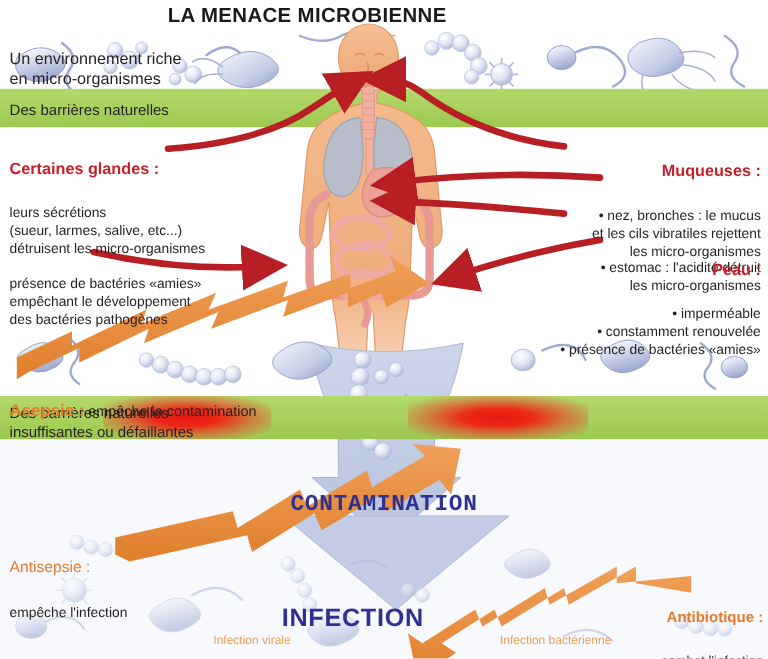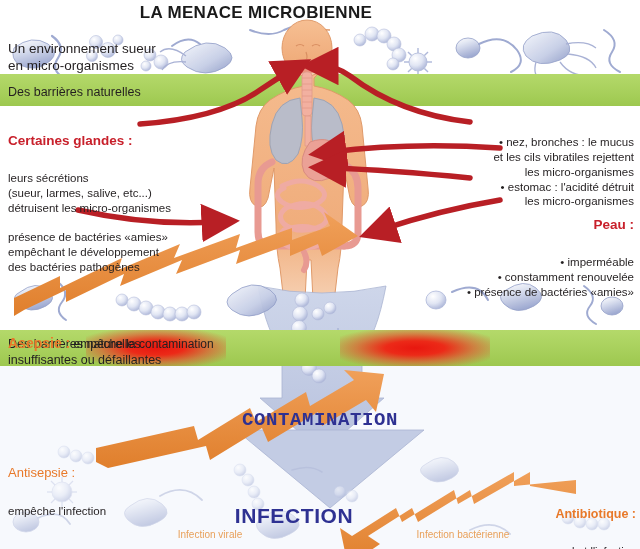--- a/index.html
+++ b/index.html
@@ -363,21 +363,21 @@
 
     <path d="M96 462 l0 -14 l98 -22 l4 14 l52 -32 l6 14 l50 -30 l4 14 l44 -26 l-10 -10
              l40 4 l-8 38 l-10 -12 l-44 26 l-4 -14 l-50 30 l-6 -14 l-52 32 l-4 -14 l-98 22z" fill="url(#orangeArrow)"></path>
 
     <path d="M576 494 l0 -14 l-62 6 l0 -14 l-56 32 l-4 -14 l-52 32 l-6 -14 l-44 28
              l-12 -8 l8 38 l32 -22 l-12 -8 l44 -28 l6 14 l52 -32 l4 14 l56 -32 l0 14z" fill="url(#orangeArrow)"></path>
   </svg>
 
   <div id="title" class="tx">LA MENACE MICROBIENNE</div>
 
-  <div id="t-env" class="tx">Un environnement sueur
+  <div id="t-env" class="tx">Un environnement riche
 en micro-organismes</div>
 
   <div id="t-bar1" class="tx">Des barrières naturelles</div>
 
   <div id="t-bar2" class="tx">Des barrières naturelles
 insuffisantes ou défaillantes</div>
 
   <div id="g-glandes" class="tx">
     <div class="h">Certaines glandes :</div>
     <div class="b">leurs sécrétions
@@ -385,20 +385,21 @@
 détruisent les micro-organismes</div>
   </div>
 
   <div id="g-intestin" class="tx">
     <div class="b">présence de bactéries «amies»
 empêchant le développement
 des bactéries pathogènes</div>
   </div>
 
   <div id="g-muq" class="tx">
+    <div class="h">Muqueuses :</div>
     <div class="b">• nez, bronches : le mucus
 et les cils vibratiles rejettent
 les micro-organismes
 • estomac : l'acidité détruit
 les micro-organismes</div>
   </div>
 
   <div id="g-peau" class="tx">
     <div class="h">Peau :</div>
     <div class="b">• imperméable

